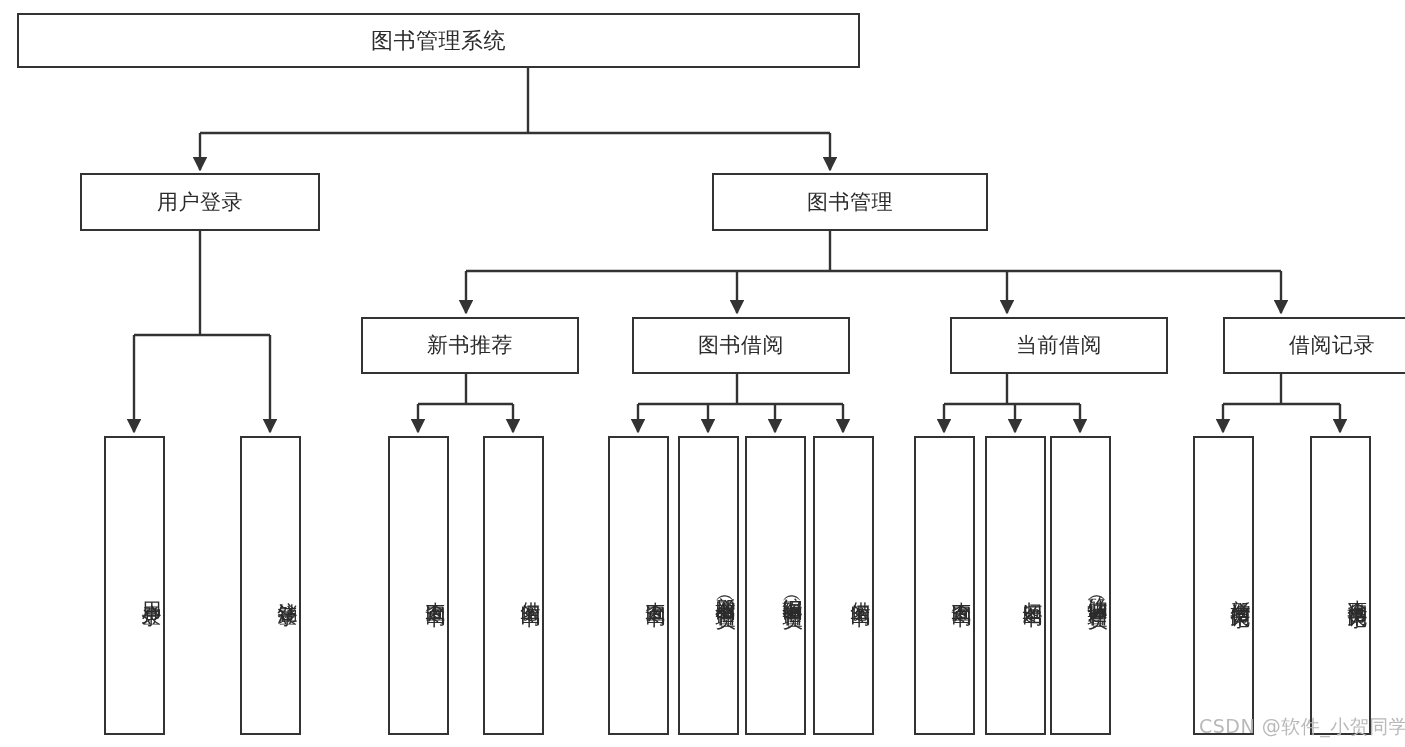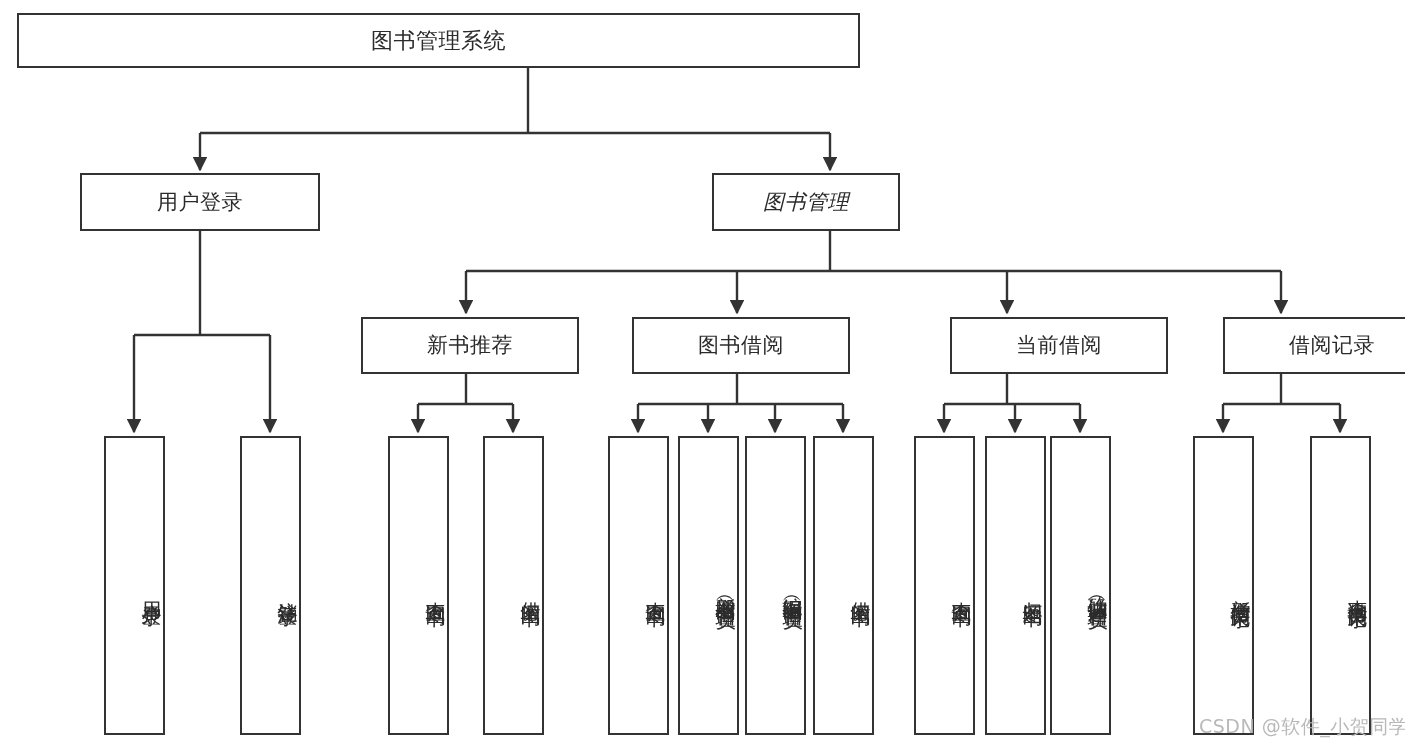--- a/index.html
+++ b/index.html
@@ -139,21 +139,21 @@
     </g>
   </svg>
 
   <div class="node root" style="left: 17px; top: 13px; width: 843px; height: 55px;">
     <span>图书管理系统</span>
   </div>
 
   <div class="node" style="left: 80px; top: 173px; width: 240px; height: 58px;">
     <span>用户登录</span>
   </div>
-  <div class="node" style="left: 712px; top: 173px; width: 188px; height: 58px; font-style: italic;">
+  <div class="node" style="left: 712px; top: 173px; width: 276px; height: 58px;">
     <span>图书管理</span>
   </div>
 
   <div class="node" style="left: 361px; top: 317px; width: 218px; height: 57px;">
     <span>新书推荐</span>
   </div>
   <div class="node" style="left: 632px; top: 317px; width: 218px; height: 57px;">
     <span>图书借阅</span>
   </div>
   <div class="node" style="left: 902px; top: 317px; width: 218px; height: 57px; margin-left: 48px;">

